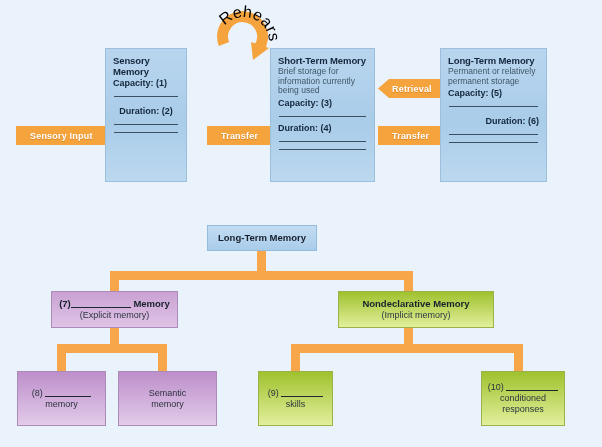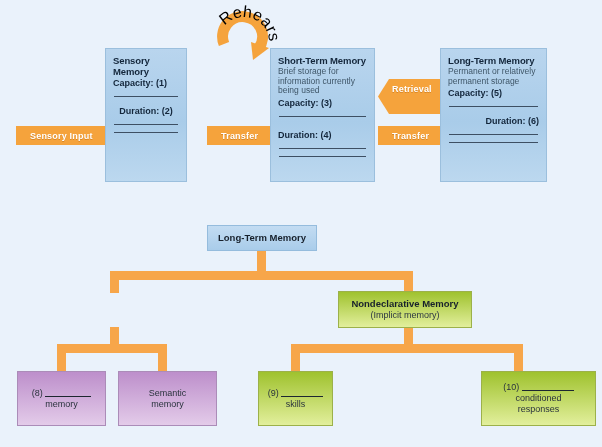--- a/index.html
+++ b/index.html
@@ -38,21 +38,21 @@
     text-shadow:0 1px 0 rgba(190,110,20,.55);
   }
   .arrow-r{
     background:#f5a33c;
     padding:0 14px 0 14px;
     clip-path:polygon(0 0, calc(100% - 11px) 0, 100% 50%, calc(100% - 11px) 100%, 0 100%);
     justify-content:flex-start;
   }
   .arrow-l{
     background:#f5a33c;
-    padding:0 7px 16px 14px;
+    padding:0 7px 0 14px;
     clip-path:polygon(11px 0, 100% 0, 100% 100%, 11px 100%, 0 50%);
     justify-content:flex-start;
   }
 
   
   .rehearsal{position:absolute;width:62px;height:62px;}
   .rehearsal svg{display:block;overflow:visible;}
 
   
   .hbox{
@@ -126,21 +126,21 @@
         <textPath href="#rehTextPath" startOffset="22%">Rehearsal</textPath>
       </text>
     </svg>
   </div>
 
   <div class="node stagebox" style="left:270px;top:48px;width:105px;height:134px;">
     <div class="title">Short-Term Memory</div>
     <div class="desc">Brief storage for information currently being used</div>
     <div class="field">Capacity: (3)</div>
     <div class="rule"></div>
-    <div class="field" style="margin-top:13px;">Duration: (4)</div>
+    <div class="field" style="margin-top:6px;">Duration: (4)</div>
     <div class="rule"></div>
     <div class="rule"></div>
   </div>
 
   <div class="arrow-l" style="left:378px;top:79px;width:62px;">
     <span>Retrieval</span>
   </div>
 
   <div class="arrow-r" style="left:378px;top:126px;width:62px;">
     <span>Transfer</span>
@@ -170,22 +170,28 @@
 
   <div class="conn" style="left:404px;top:327px;width:9px;height:18px;"></div>
   <div class="conn" style="left:291px;top:344px;width:232px;height:9px;"></div>
   <div class="conn" style="left:291px;top:344px;width:9px;height:28px;"></div>
   <div class="conn" style="left:514px;top:344px;width:9px;height:28px;"></div>
 
   <div class="hbox blue" style="left:207px;top:225px;width:110px;height:26px;">
     <div class="h-title">Long-Term Memory</div>
   </div>
 
-
-  <div class="hbox green" style="left:338px;top:291px;width:134px;height:37px;">
+  <div class="hbox purple" style="left:51px;top:291px;width:127px;height:37px;">
+    <div class="h-title">
+      <span>(7)</span><span class="blank w60"></span>&nbsp;<span>Memory</span>
+    </div>
+    <div class="h-sub">(Explicit memory)</div>
+  </div>
+
+  <div class="hbox green" style="left:338px;top:291px;width:156px;height:37px;">
     <div class="h-title">Nondeclarative Memory</div>
     <div class="h-sub">(Implicit memory)</div>
   </div>
 
   <div class="hbox purple2" style="left:17px;top:371px;width:89px;height:55px;">
     <div class="h-plain">
       <span>(8)</span>&nbsp;<span class="blank w46"></span>
     </div>
     <div class="h-plain">memory</div>
   </div>
@@ -195,21 +201,21 @@
     <div class="h-plain">memory</div>
   </div>
 
   <div class="hbox green" style="left:258px;top:371px;width:75px;height:55px;">
     <div class="h-plain">
       <span>(9)</span>&nbsp;<span class="blank w42"></span>
     </div>
     <div class="h-plain">skills</div>
   </div>
 
-  <div class="hbox green" style="left:481px;top:371px;width:115px;height:55px;">
+  <div class="hbox green" style="left:481px;top:371px;width:84px;height:55px;">
     <div class="h-plain">
       <span>(10)</span>&nbsp;<span class="blank w52"></span>
     </div>
     <div class="h-plain">conditioned</div>
     <div class="h-plain">responses</div>
   </div>
 
 </div>
 
 </body></html>

